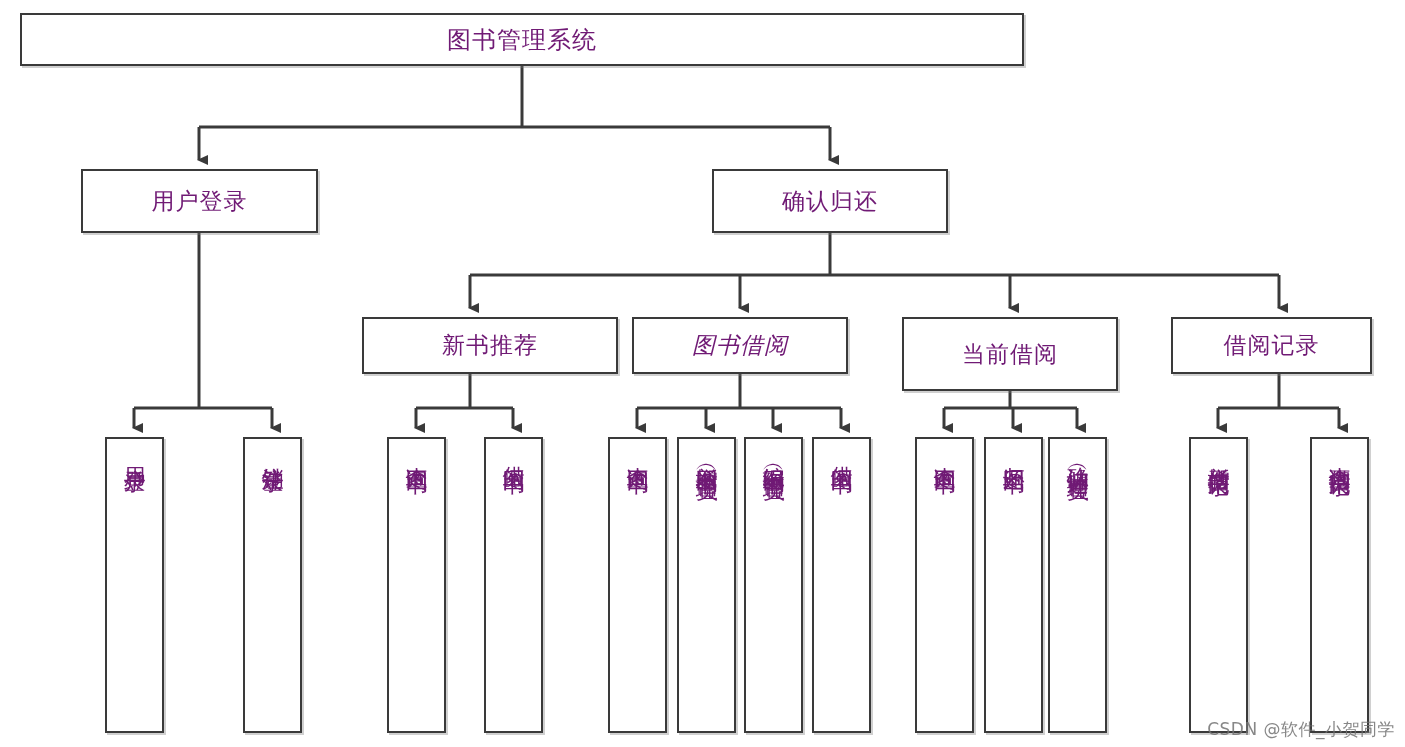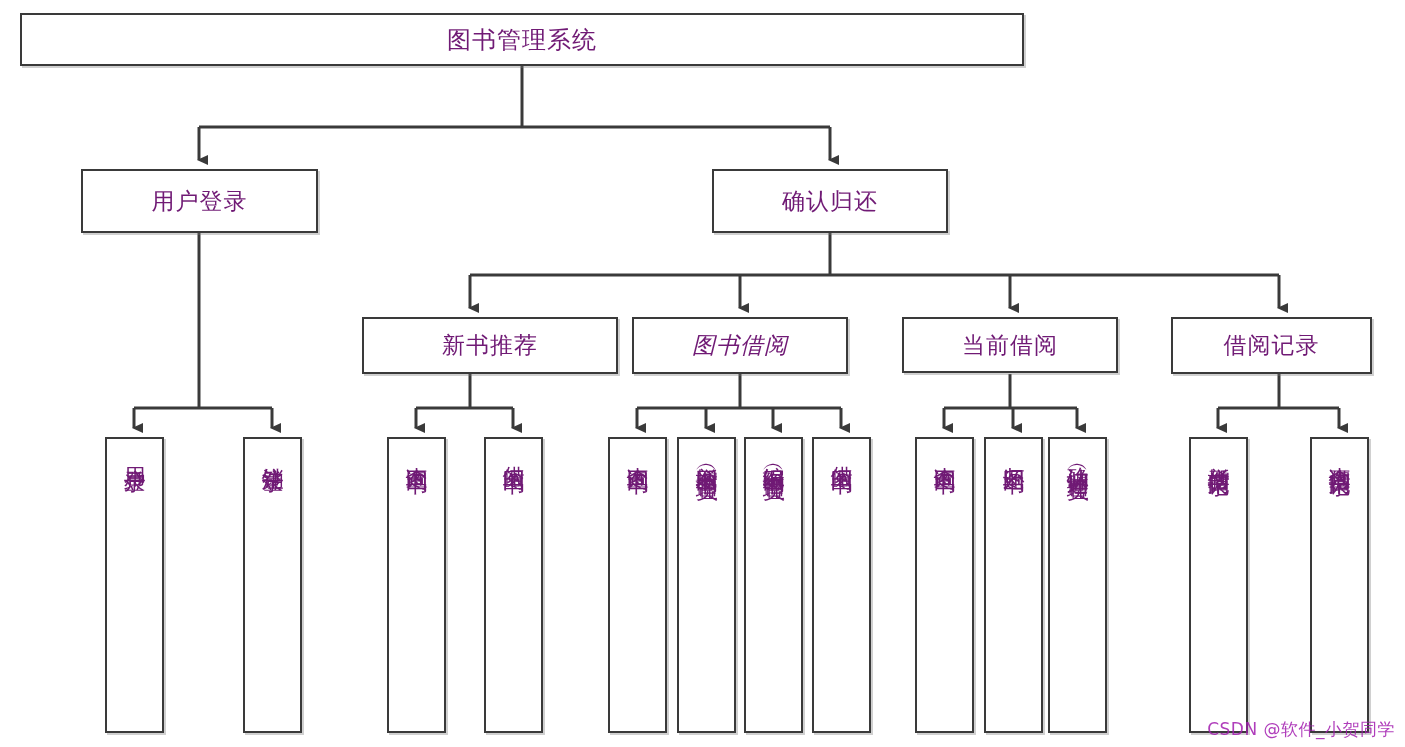--- a/index.html
+++ b/index.html
@@ -45,21 +45,21 @@
     white-space:pre-line;
     text-align:left;
     display:block;
   }
 
   .watermark{
     position:absolute;
     right:10px;
     bottom:6px;
     font-size:17px;
-    color:#a21caf;
+    color:#737373;
     opacity:.85;
     letter-spacing:.5px;
     white-space:nowrap;
     font-family:"DejaVu Sans","Liberation Sans",sans-serif;
     margin-left:8px;
   }
 </style>
 </head>
 <body>
 
@@ -125,21 +125,21 @@
   <div class="node h" style="left:712px;top:169px;width:236px;height:64px;">
     <span>确认归还</span>
   </div>
 
   <div class="node h" style="left:362px;top:317px;width:256px;height:57px;">
     <span>新书推荐</span>
   </div>
   <div class="node h" style="left:632px;top:317px;width:216px;height:57px;font-style:italic;">
     <span>图书借阅</span>
   </div>
-  <div class="node h" style="left:902px;top:317px;width:216px;height:56px;">
+  <div class="node h" style="left:902px;top:317px;width:216px;height:74px;">
     <span>当前借阅</span>
   </div>
   <div class="node h" style="left:1171px;top:317px;width:201px;height:57px;">
     <span>借阅记录</span>
   </div>
 
   <div class="node v" style="left:105px;top:437px;width:59px;height:296px;">
     <span class="vtext">用户登录</span>
   </div>
   <div class="node v" style="left:243px;top:437px;width:59px;height:296px;">

